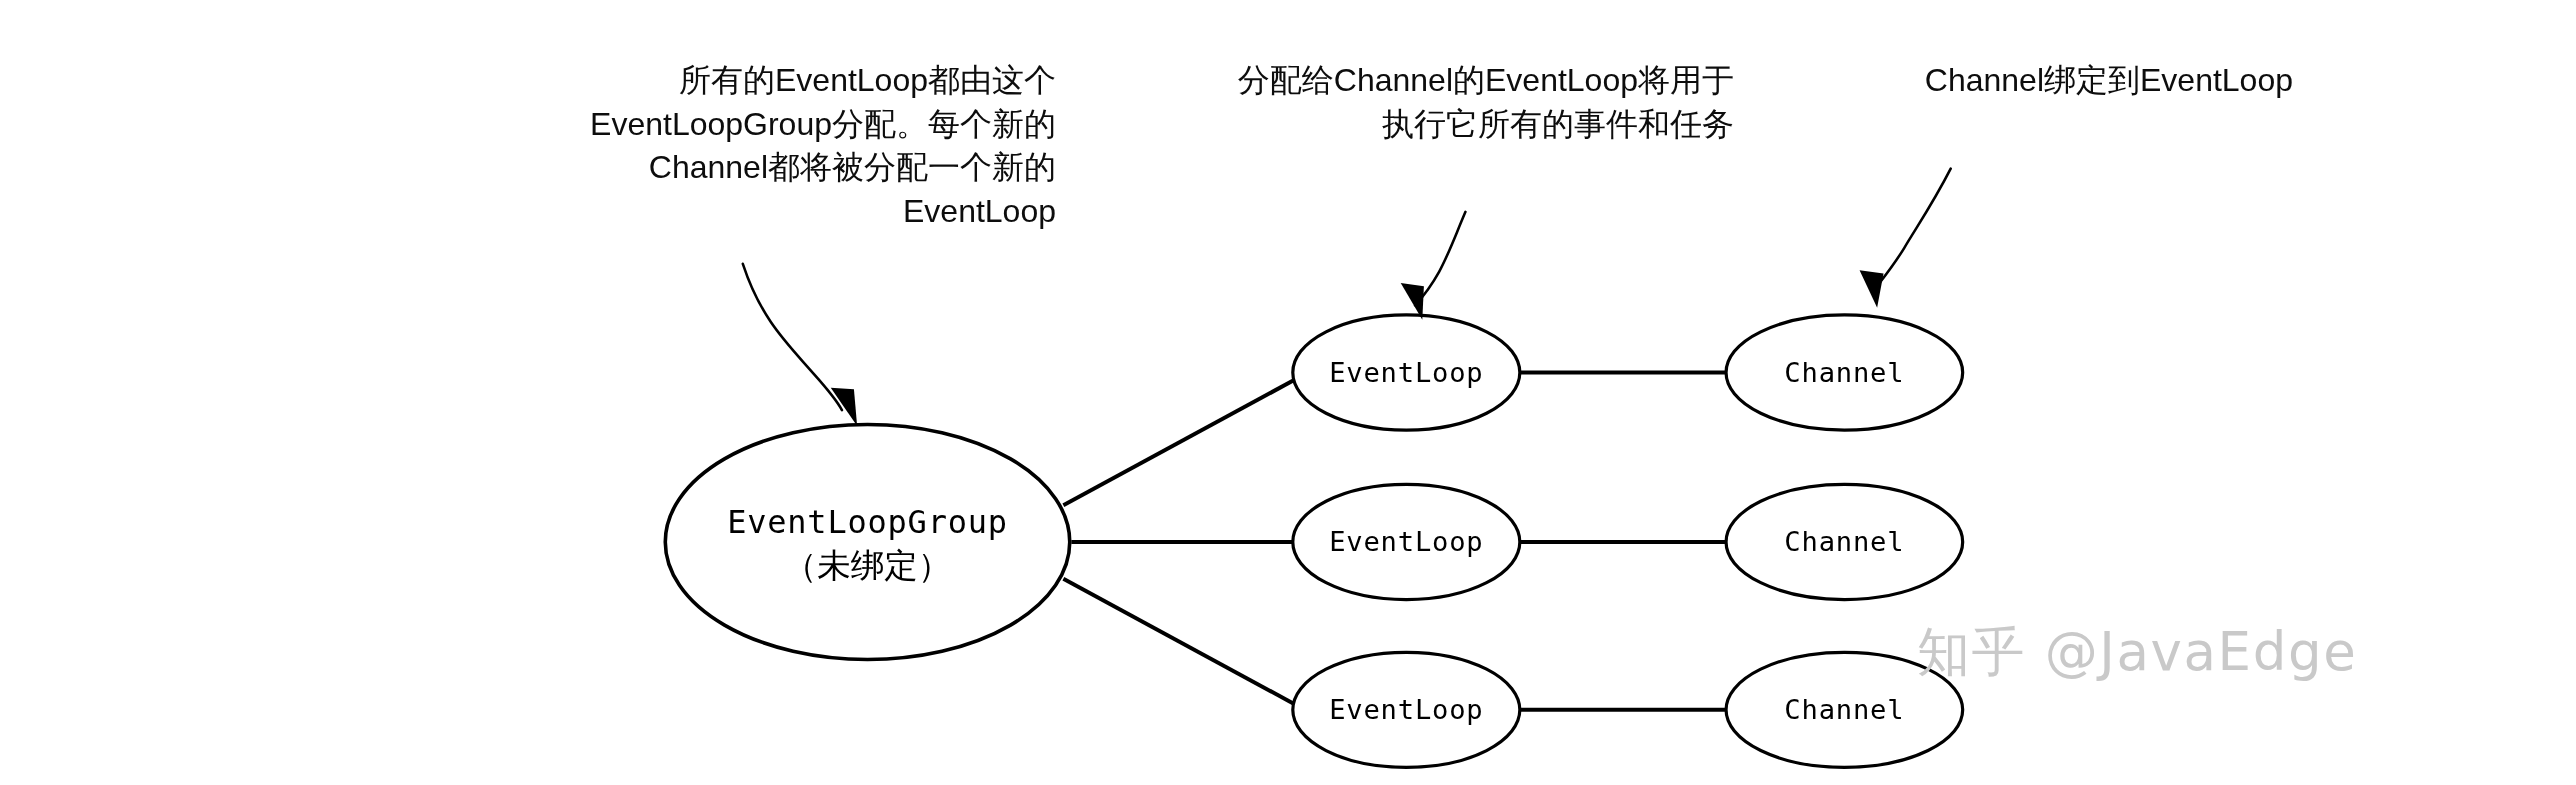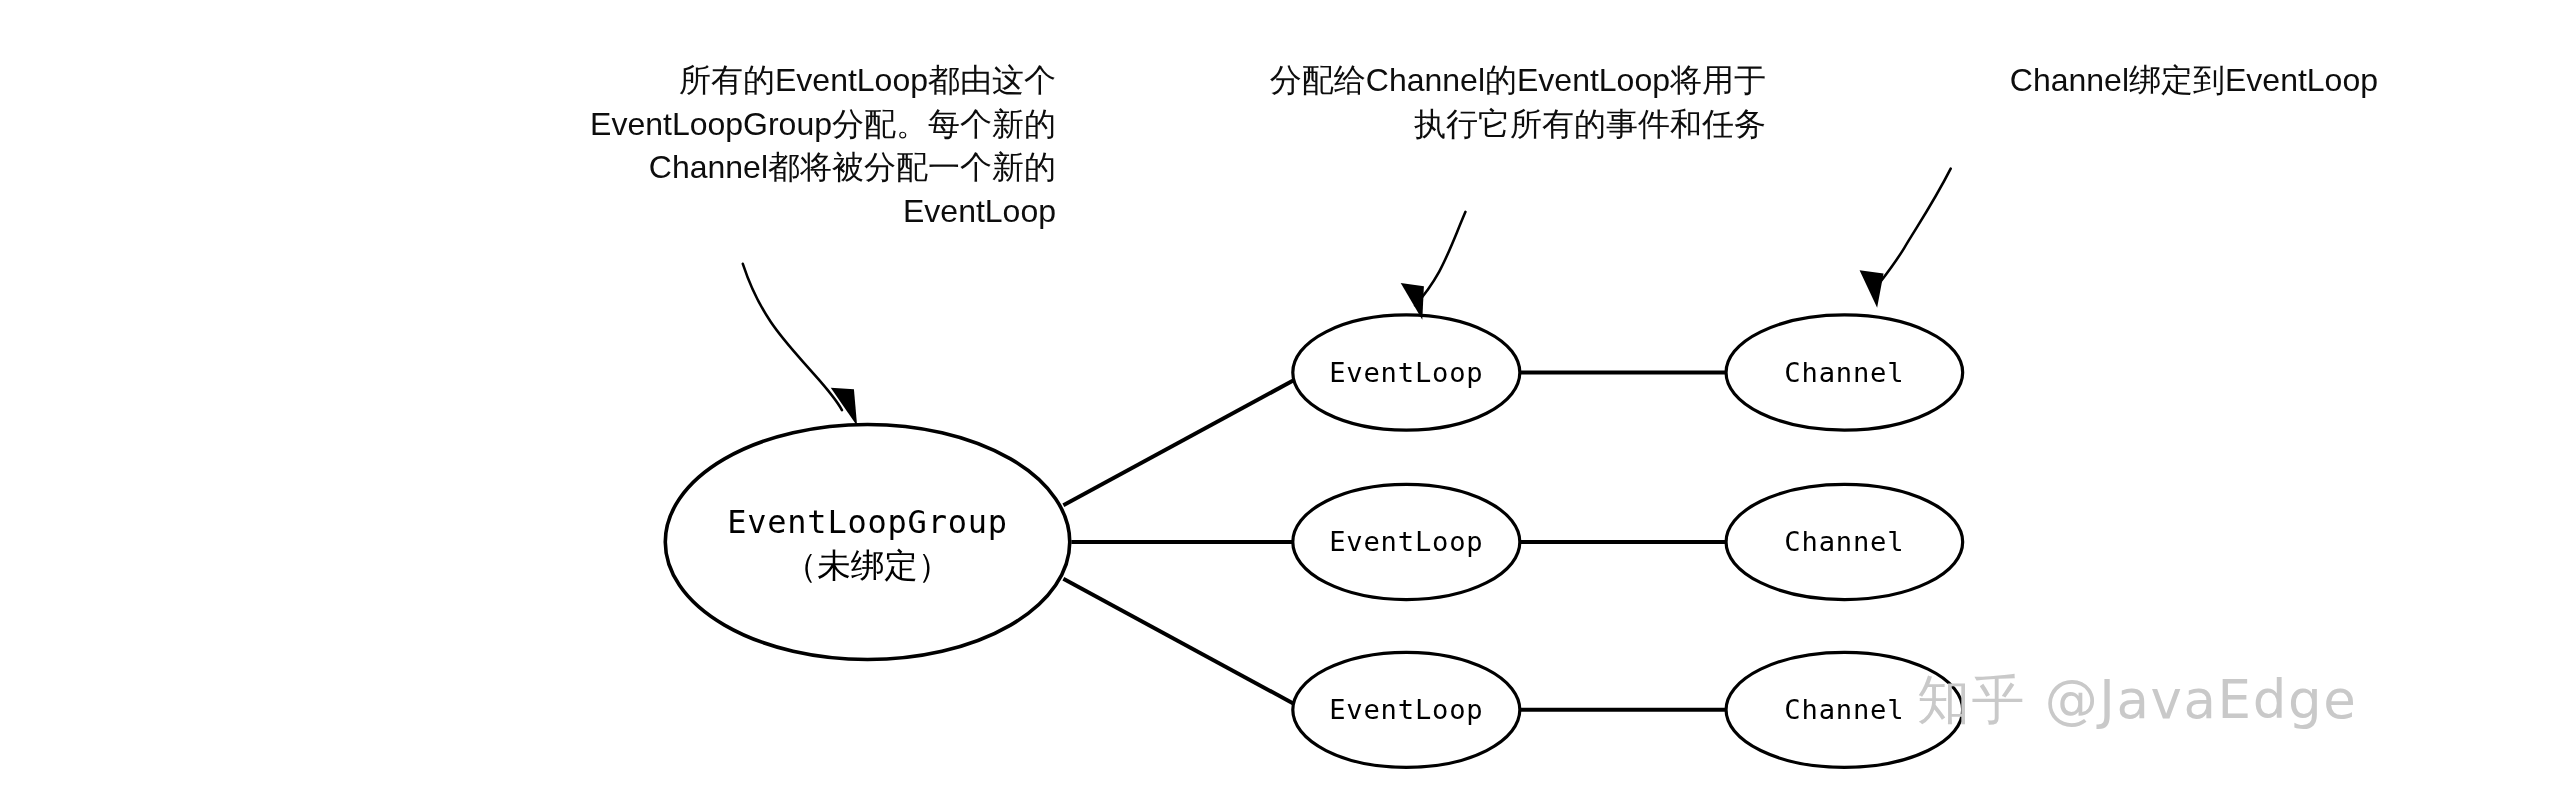--- a/index.html
+++ b/index.html
@@ -30,22 +30,22 @@
     position: absolute;
     font-family: "Liberation Sans", sans-serif;
     font-size: 32px;
     line-height: 1.36;
     color: #0d0d0d;
     white-space: pre-line;
     letter-spacing: 0px;
     text-align: right;
   }
   #note-1 { left: 560px; top: 59px;  width: 496px; }
-  #note-2 { left: 1238px; top: 59px; width: 528px; }
-  #note-3 { left: 1962px; top: 59px; width: 416px; }
+  #note-2 { left: 1206px; top: 59px; width: 528px; }
+  #note-3 { left: 1877px; top: 59px; width: 416px; }
 
   .node-label {
     font-family: "DejaVu Sans Mono", "Liberation Mono", monospace;
     fill: #000000;
     text-anchor: middle;
     dominant-baseline: middle;
   }
   .node-label-main {
     font-size: 40px;
     letter-spacing: 1px;
@@ -90,21 +90,20 @@
   #watermark {
     position: absolute;
     left: 1917px;
     top: 617px;
     font-family: "DejaVu Sans", "Liberation Sans", sans-serif;
     font-size: 53px;
     color: #c9c9c9;
     white-space: nowrap;
     letter-spacing: 1.6px;
     user-select: none;
-    margin-top: 48px;
   }
 </style>
 </head>
 <body>
 
 <div id="canvas">
 
   <svg id="diagram-svg" viewBox="0 0 3222 982" xmlns="http://www.w3.org/2000/svg">
 
     <g>

